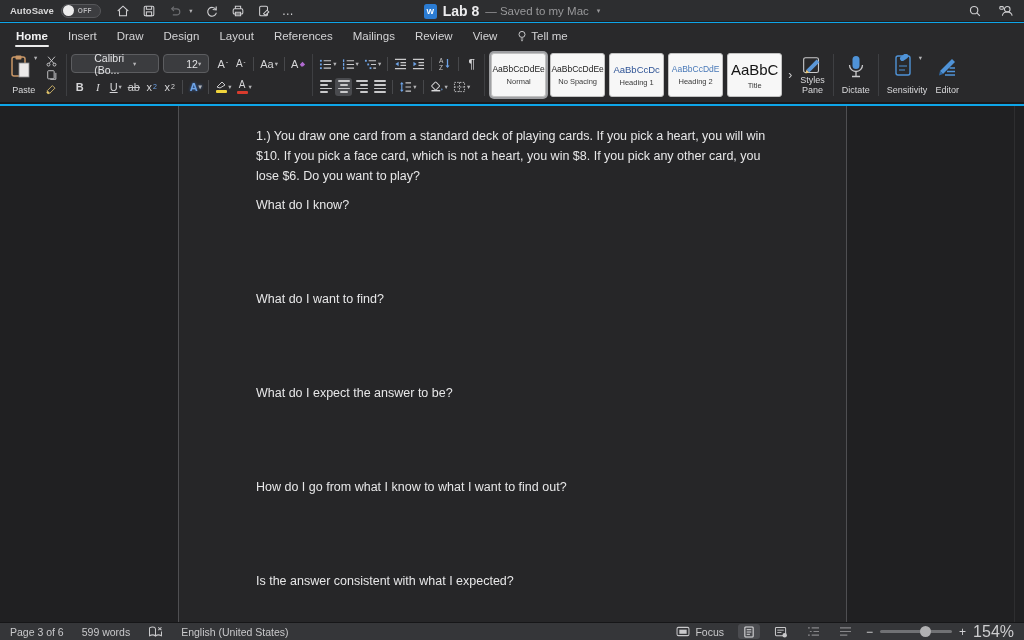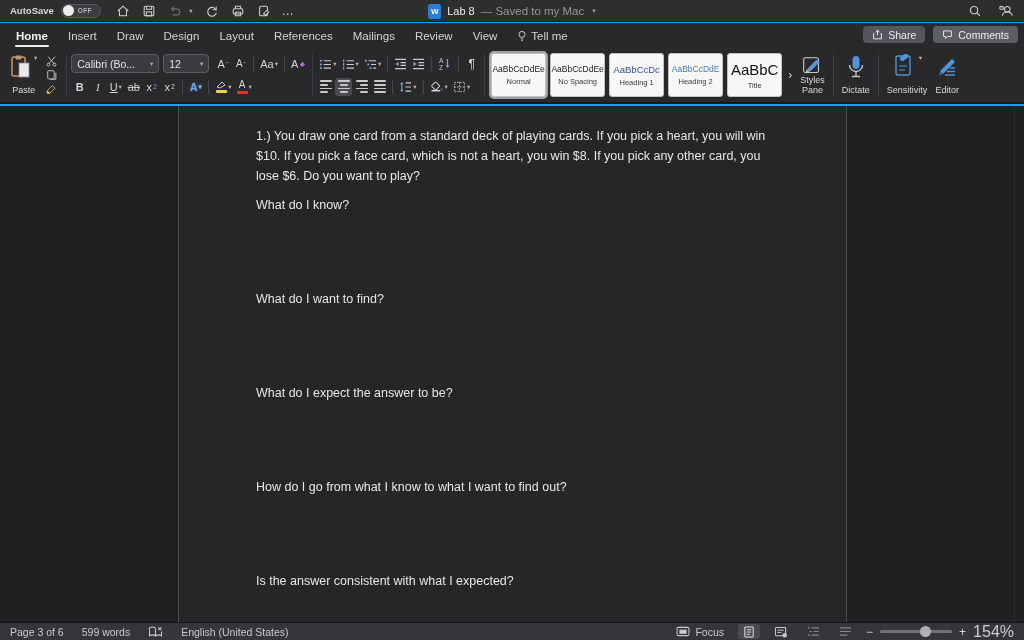--- a/index.html
+++ b/index.html
@@ -22,21 +22,21 @@
   .knob { width:11px; height:11px; border-radius:50%; background:#ececec; }
   .toggle-state { font-size:6.5px; font-weight:bold; color:#b7b7b9; letter-spacing:.3px; }
   .tb-icons { display:flex; align-items:center; gap:9px; margin-left:14px; }
   .tbtn { display:flex; align-items:center; justify-content:center; width:17px; height:17px; color:#cfcfd1; }
   .tbtn.dim { color:#6e6f72; }
   .tb-ellipsis { font-size:12px; letter-spacing:1px; color:#cfcfd1; }
   .tb-center { position:absolute; left:0; right:0; top:0; height:22px; display:flex;
     align-items:center; justify-content:center; gap:6px; pointer-events:none; }
   .doc-icon { width:13px; height:15px; background:#2b7cd3; border-radius:2.5px; color:#fff;
     font-size:8px; font-weight:bold; display:flex; align-items:center; justify-content:center; }
-  .doc-title { font-size:11px; color:#ececee; font-weight:normal;text-align:center; }
+  .doc-title { font-size:14px; color:#ececee; font-weight:bold;text-align:center; }
   .doc-status { font-size:11.5px; color:#98989a; }
   .title-chev { font-size:7px; color:#98989a; margin-left:2px; }
   .tb-right { margin-left:auto; display:flex; align-items:center; gap:14px; }
   
   .tabrow {
     position:absolute; top:23px; left:0; right:0; height:26px;
     background:#29292b; display:flex; align-items:stretch; padding:0 6px;
   }
   .tab { display:flex; align-items:center; gap:4px; padding:0 10px; font-size:11.5px;
     color:#d3d3d5; cursor:pointer; position:relative; }
@@ -56,21 +56,21 @@
   }
   .vsep { width:1px; background:#3e3f42; margin:2px 4px; }
   .group { display:flex; }
   .bigbtn { display:flex; flex-direction:column; align-items:center; justify-content:space-between;
     padding:2px 4px; font-size:9px; color:#d9d9db; cursor:pointer; text-align:center; line-height:1.1; }
   .bigbtn .cap { white-space:pre-line; }
   .smallstack { display:flex; flex-direction:column; justify-content:space-between; padding:2px 2px; }
   .rrows { display:flex; flex-direction:column; justify-content:space-between; padding:1px 0; }
   .rrow { display:flex; align-items:center; gap:1px; height:21px; }
   .field { background:#3b3c3f; border:1px solid #5c5d60; border-radius:4px; height:19px;
-    display:flex; align-items:center; justify-content:space-between; padding:0 5px; font-size:10.5px;
+    display:flex; align-items:center; justify-content:space-between; padding:0 22px; font-size:10.5px;
     color:#e3e3e5; cursor:pointer; }
   .chev { font-size:6.5px; color:#b5b5b7; }
   .ibtn { min-width:17px; height:18px; padding:0 2px; display:flex; align-items:center;
     justify-content:center; font-size:11px; color:#d6d6d8; border-radius:3px; cursor:pointer; gap:1px; }
   .ibtn.sel { background:#4a4b4f; }
   .bold-b { font-weight:bold; } .ital { font-style:italic; font-family:"Liberation Serif", serif; }
   .undl { text-decoration:underline; } .strik { text-decoration:line-through; color:#c9c9cb; }
   .fx-a { color:#6ea4e8; font-weight:bold; text-shadow:0 0 3px #3a6fc0; }
   .colorbar { display:flex; flex-direction:column; align-items:center; line-height:1; }
   .colorbar .bar { width:11px; height:3px; margin-top:1px; border-radius:1px; }
@@ -223,35 +223,20 @@
       </span>
     <span class="tab">
       <span>
         <svg width="10" height="13" viewBox="0 0 12 15" fill="none" stroke="#d3d3d5" stroke-width="1.1">
             <circle cx="6" cy="5" r="3.6"></circle>
             <path d="M4.5 10.5 H7.5 M5 12.5 H7"></path>
           </svg>
       </span>
       <span>Tell me</span>
     </span>
-    <span class="tab-actions">
-      <span class="pillbtn share">
-        <svg width="11" height="11" viewBox="0 0 14 14" fill="none" stroke="#ececee" stroke-width="1.2">
-            <path d="M7 8 V1.8 M4.5 3.8 L7 1.5 L9.5 3.8"></path>
-            <path d="M3 6 H2 V12.5 H12 V6 H11"></path>
-          </svg>
-        <span>Share</span>
-      </span>
-      <span class="pillbtn comments">
-        <svg width="11" height="11" viewBox="0 0 14 14" fill="none" stroke="#ececee" stroke-width="1.2">
-            <path d="M2 2.5 H12 V9.5 H7 L4.5 12 V9.5 H2 Z"></path>
-          </svg>
-        <span>Comments</span>
-      </span>
-    </span>
   </nav>
 
   <div class="ribbon">
 
     <div class="group">
       <div class="bigbtn">
         <span style="display:flex;align-items:flex-start;gap:2px;">
           <svg width="22" height="26" viewBox="0 0 22 26">
             <rect x="2" y="3" width="13" height="19" rx="2" fill="none" stroke="#c99767" stroke-width="1.5"></rect>
             <rect x="5.5" y="1.5" width="6" height="4" rx="1" fill="#c99767"></rect>

